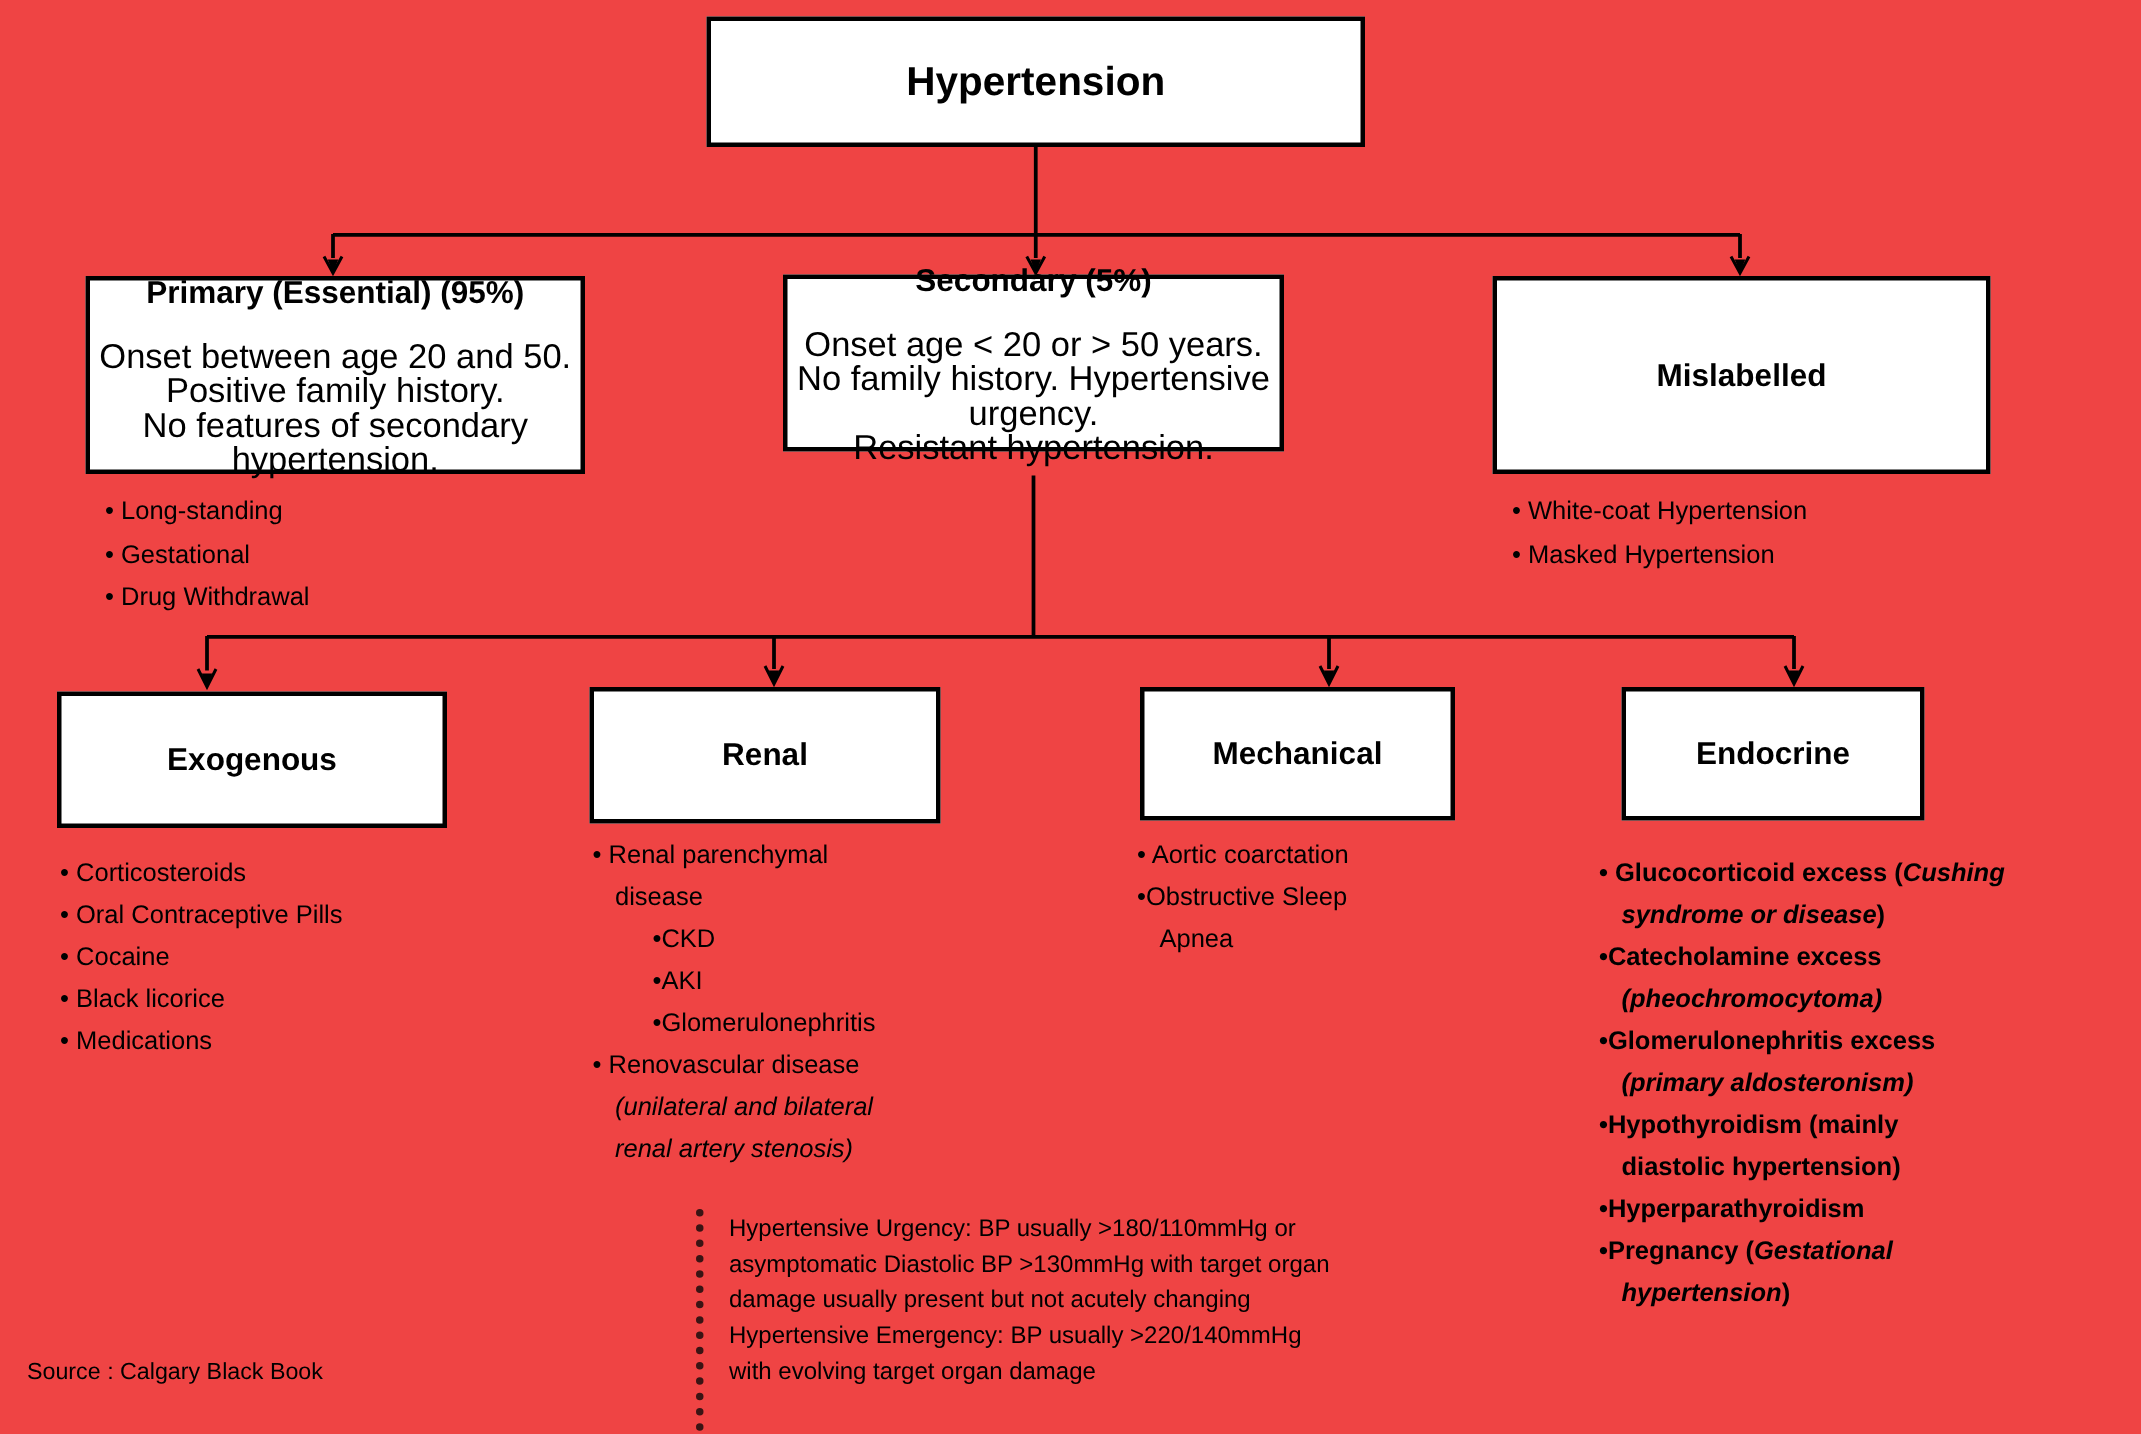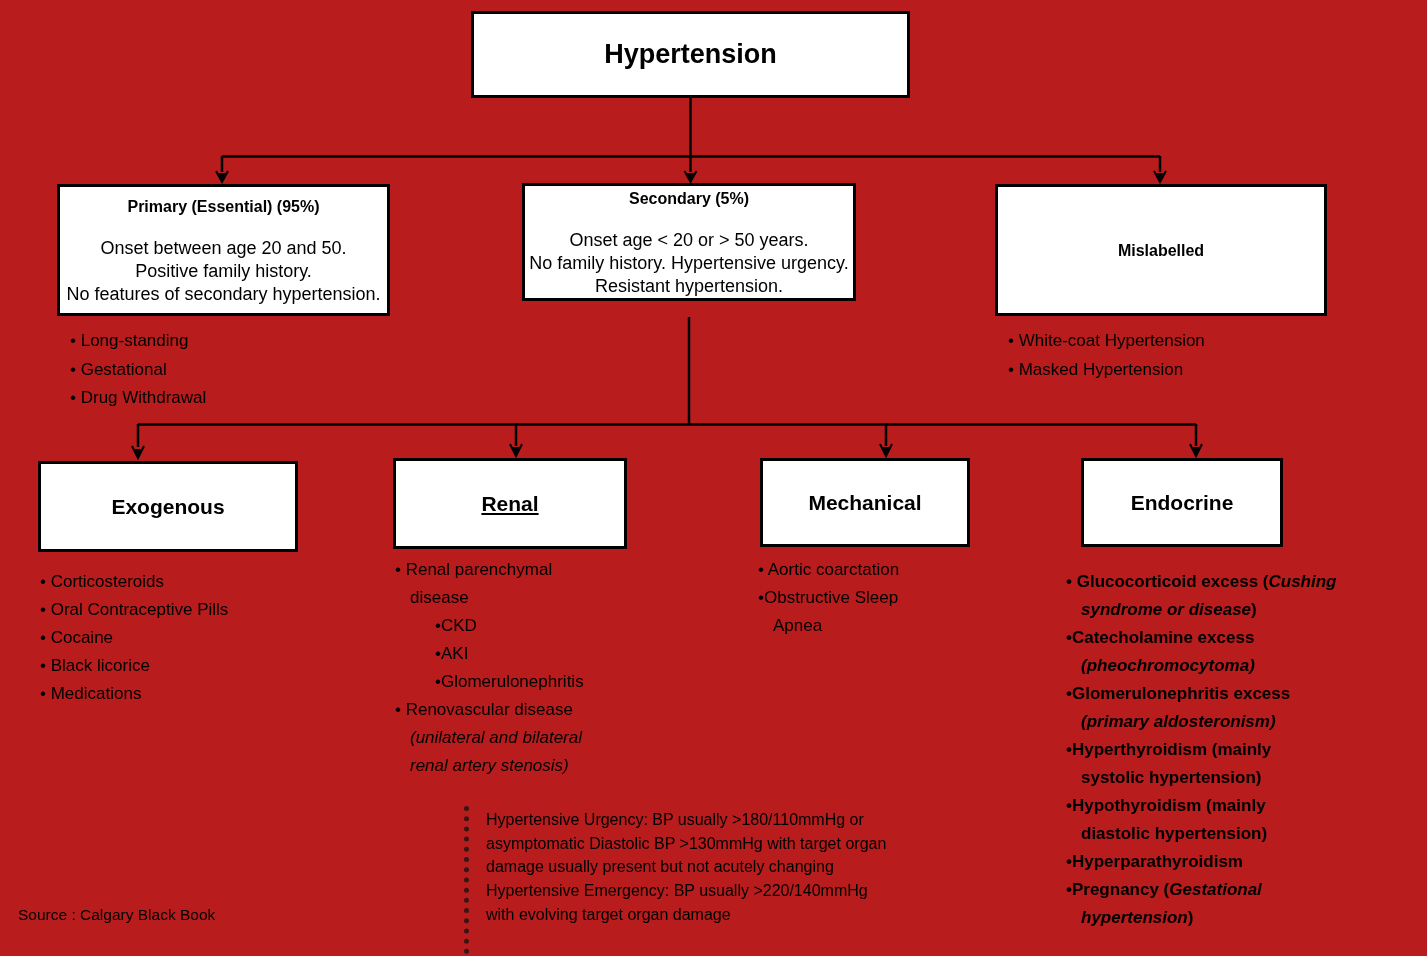--- a/index.html
+++ b/index.html
@@ -1,30 +1,30 @@
 <!DOCTYPE html>
 <html><head>
 <meta charset="utf-8">
 <style>
   * { box-sizing: border-box; }
   html,body { margin:0; padding:0; background:#ffffff; }
   body { font-family:"Liberation Sans", sans-serif; color:#000; }
   .canvas {
-    position:relative; width:1427px; height:956px; background:#b91c1c; overflow:hidden;
+    position:relative; width:1427px; height:956px; background:#ef4444; overflow:hidden;
   }
   svg.connectors { position:absolute; left:0; top:0; z-index:1; }
   .box {
     position:absolute; border:3px solid #000; background:#fff; z-index:2;
     display:flex; flex-direction:column; align-items:center; justify-content:center;
     text-align:center;
   }
-  .box .box-title { font-weight:bold; font-size:16px; line-height:25px; }
+  .box .box-title { font-weight:bold; font-size:21px; line-height:25px; }
   .root .box-title { font-size:27px; }
   .box .box-body {
-    font-size:18px; line-height:23px; white-space:pre-line; margin-top:18px;
+    font-size:23px; line-height:23px; white-space:pre-line; margin-top:18px;
   }
   .subbox .box-title { font-size:21px; }
   ul.list {
     position:absolute; z-index:2; list-style:none; margin:0; padding:0;
     font-size:17px; line-height:28px; white-space:pre-wrap;
   }
   ul.list li { padding-left:15px; text-indent:-15px; }
   ul.list li.sub { margin-left:40px; }
   .it { font-style:italic; }
   .note {
@@ -37,21 +37,21 @@
   }
   .source {
     position:absolute; left:18px; top:906px; z-index:2; font-size:15.5px;
   }
   
   #root-box        { left:471px; top:11px;  width:439px; height:87px; }
   #primary-box     { left:57px;  top:184px; width:333px; height:132px; }
   #secondary-box   { left:522px; top:183px; width:334px; height:118px; }
   #mislabelled-box { left:995px; top:184px; width:332px; height:132px;gap:32px; }
   #exogenous-box   { left:38px;  top:461px; width:260px; height:91px; }
-  #renal-box       { left:393px; top:458px; width:234px; height:91px;text-decoration:underline; }
+  #renal-box       { left:393px; top:458px; width:234px; height:91px; }
   #mechanical-box  { left:760px; top:458px; width:210px; height:89px; }
   #endocrine-box   { left:1081px;top:458px; width:202px; height:89px; }
   
   #primary-list     { left:70px;   top:327px; width:300px; line-height:28.5px; }
   #mislabelled-list { left:1008px; top:327px; width:310px; line-height:28.5px; }
   #exogenous-list   { left:40px;   top:568px; width:270px; }
   #renal-list       { left:395px;  top:556px; width:250px; }
   #mechanical-list  { left:758px;  top:556px; width:215px; }
   #endocrine-list   { left:1066px; top:568px; width:335px;font-weight:bold; }
 </style>
@@ -137,22 +137,21 @@
   <ul class="list" id="exogenous-list"><li><span>• </span><span>Corticosteroids</span></li><li><span>• </span><span>Oral Contraceptive Pills</span></li><li><span>• </span><span>Cocaine</span></li><li><span>• </span><span>Black licorice</span></li><li><span>• </span><span>Medications</span></li></ul>
   <ul class="list" id="renal-list"><li><span>• </span><span>Renal parenchymal
 disease</span></li><li class="sub"><span>•</span><span>CKD</span></li><li class="sub"><span>•</span><span>AKI</span></li><li class="sub"><span>•</span><span>Glomerulonephritis</span></li><li><span>• </span><span>Renovascular disease
 </span><span class="it">(unilateral and bilateral
 renal artery stenosis)</span></li></ul>
   <ul class="list" id="mechanical-list"><li><span>• </span><span>Aortic coarctation</span></li><li><span>•</span><span>Obstructive Sleep
 Apnea</span></li></ul>
   <ul class="list" id="endocrine-list"><li><span>• </span><span>Glucocorticoid excess (</span><span class="it">Cushing
 syndrome or disease</span><span>)</span></li><li><span>•</span><span>Catecholamine excess
 </span><span class="it">(pheochromocytoma)</span></li><li><span>•</span><span>Glomerulonephritis excess
-</span><span class="it">(primary aldosteronism)</span></li><li><span>•</span><span>Hyperthyroidism (mainly
-systolic hypertension)</span></li><li><span>•</span><span>Hypothyroidism (mainly
+</span><span class="it">(primary aldosteronism)</span></li><li><span>•</span><span>Hypothyroidism (mainly
 diastolic hypertension)</span></li><li><span>•</span><span>Hyperparathyroidism</span></li><li><span>•</span><span>Pregnancy (</span><span class="it">Gestational
 hypertension</span><span>)</span></li></ul>
 
   <div class="dotted-divider" style="border-left-color: rgb(58, 20, 20);"></div>
   <div class="note">Hypertensive Urgency: BP usually &gt;180/110mmHg or
 asymptomatic Diastolic BP &gt;130mmHg with target organ
 damage usually present but not acutely changing
 Hypertensive Emergency: BP usually &gt;220/140mmHg
 with evolving target organ damage</div>
 

